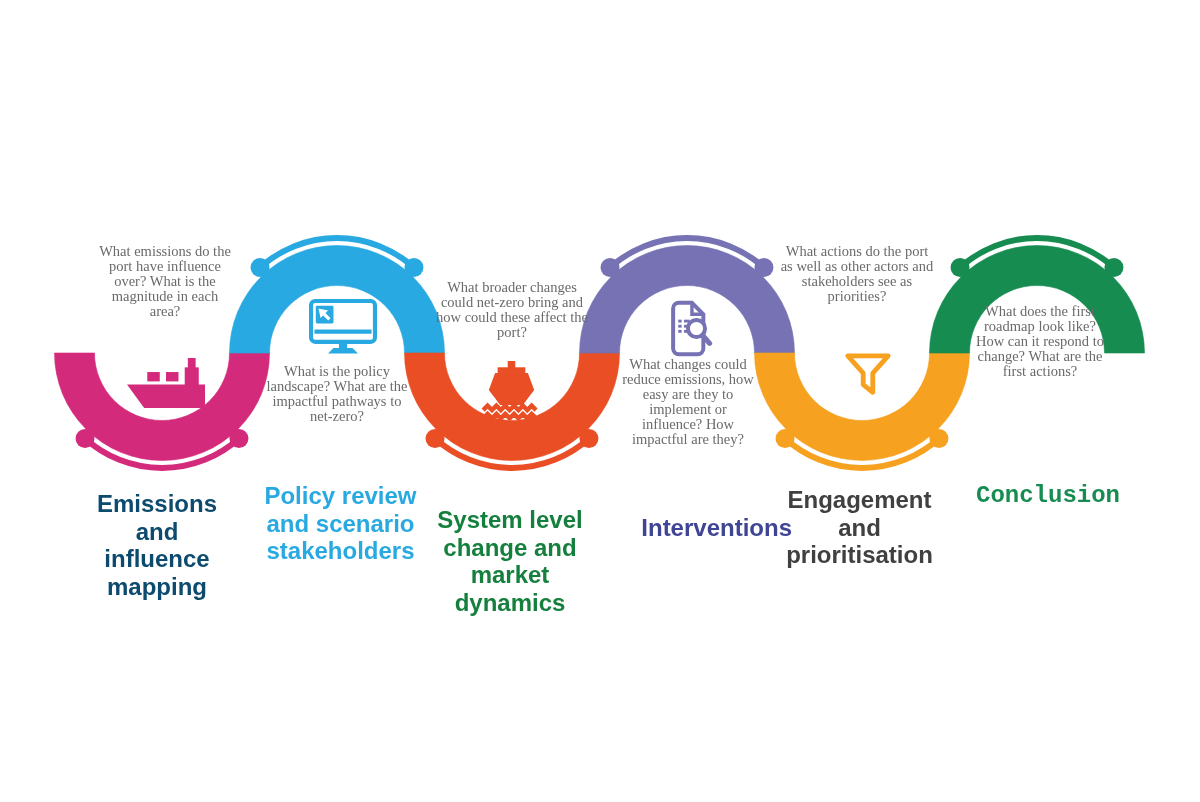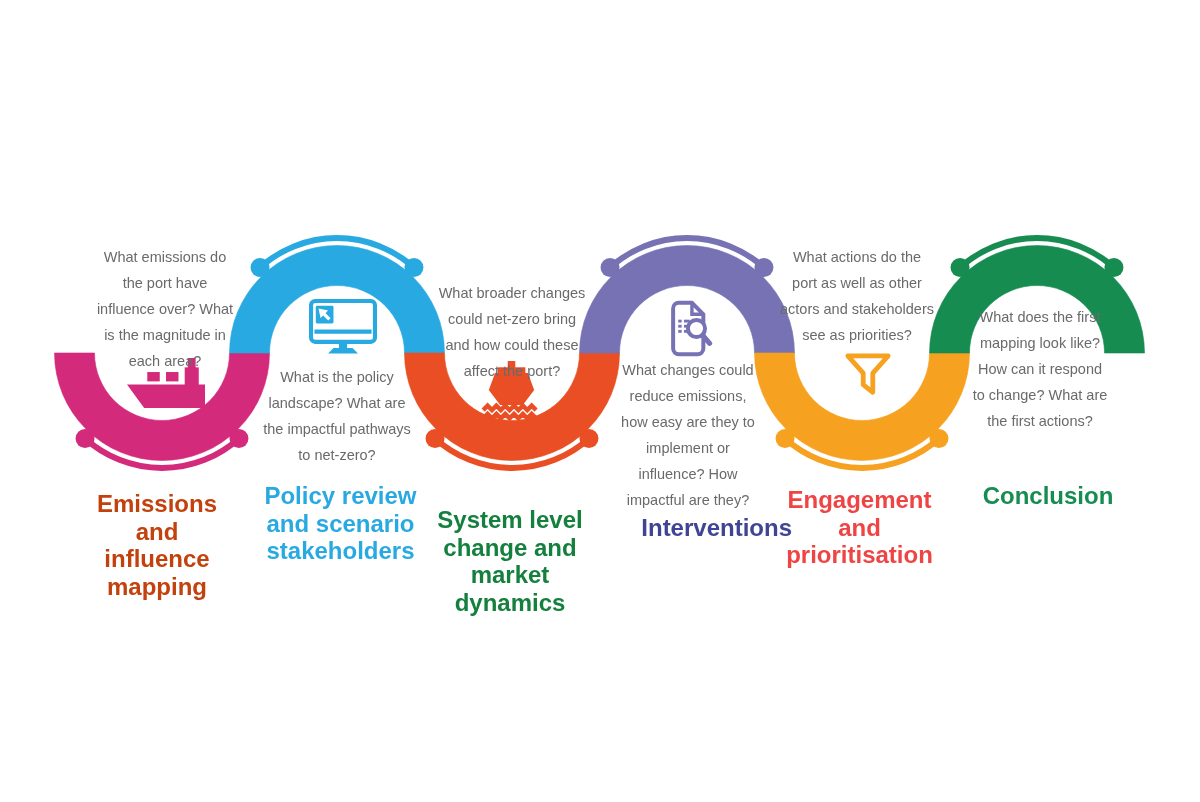--- a/index.html
+++ b/index.html
@@ -4,22 +4,23 @@
 <style>
   html,body { margin:0; padding:0; background:#fff; }
   .frame {
     position:relative; width:1200px; height:802px; overflow:hidden;
     background:var(--bg,#ffffff);
     font-family:"Liberation Sans", sans-serif;
   }
   .frame svg { position:absolute; left:0; top:0; }
   .question {
     position:absolute; text-align:center;
-    font-size:14.5px; line-height:26px;
+    font-size:14.5px; line-height:15px;
     color:var(--question-color,#6a6a6d);
+    font-family:Liberation Serif, serif;
   }
   .title {
     position:absolute; text-align:center;
     font-weight:bold; font-size:24px; line-height:27.5px;
   }
 </style>
 </head>
 <body>
 
 <div class="frame" style="--bg: #ffffff; --question-color: #6a6a6d;">
@@ -98,41 +99,41 @@
       <g>
     <path d="M 960.06 267.54 A 115 115 0 0 1 1113.94 267.54" fill="none" stroke="#168c51" stroke-width="6" stroke-linecap="round"></path>
     <circle cx="960.06" cy="267.54" r="9.5" fill="#168c51"></circle>
     <circle cx="1113.94" cy="267.54" r="9.5" fill="#168c51"></circle>
     <path d="M 929.5 353 A 107.5 107.5 0 0 1 1144.5 353 L 1104.5 353 A 67.5 67.5 0 0 0 969.5 353 Z" fill="#168c51" stroke="#168c51" stroke-width="0.6"></path>
       </g>
     </svg>
 
   <div class="stage">
     <div class="question" style="left:95px; top:244px; width:140px;">What emissions do the port have influence over? What is the magnitude in each area?</div>
-    <div class="title" style="left: 92px; top: 490px; width: 130px; color: #c2410c;">Emissions and influence mapping</div>
+    <div class="title" style="left: 92px; top: 490px; width: 130px; color: #0c4a6e;">Emissions and influence mapping</div>
   </div>
 
   <div class="stage">
     <div class="question" style="left:262px; top:364px; width:150px;">What is the policy landscape? What are the impactful pathways to net-zero?</div>
     <div class="title" style="left: 253px; top: 482px; width: 175px; color: rgb(41, 169, 225);">Policy review and scenario stakeholders</div>
   </div>
 
   <div class="stage">
     <div class="question" style="left:434px; top:244px; width:156px;margin-top:36px;">What broader changes could net-zero bring and how could these affect the port?</div>
     <div class="title" style="left: 430px; top: 506px; width: 160px; color: #15803d;">System level change and market dynamics</div>
   </div>
 
   <div class="stage">
     <div class="question" style="left:618px; top:357px; width:140px;">What changes could reduce emissions, how easy are they to implement or influence? How impactful are they?</div>
     <div class="title" style="left: 592px; top: 514px; width: 200px; color: rgb(63, 68, 149); text-align: right;">Interventions</div>
   </div>
 
   <div class="stage">
     <div class="question" style="left:779px; top:244px; width:156px;">What actions do the port as well as other actors and stakeholders see as priorities?</div>
-    <div class="title" style="left: 772px; top: 486px; width: 175px; color: #ef4444;">Engagement and prioritisation</div>
+    <div class="title" style="left: 772px; top: 486px; width: 175px; color: #404040;">Engagement and prioritisation</div>
   </div>
 
   <div class="stage">
-    <div class="question" style="left:970px; top:304px; width:140px;">What does the first mapping look like? How can it respond to change? What are the first actions?</div>
-    <div class="title" style="left: 968px; top: 482px; width: 160px; color: rgb(22, 140, 81);">Conclusion</div>
+    <div class="question" style="left:970px; top:304px; width:140px;">What does the first roadmap look like? How can it respond to change? What are the first actions?</div>
+    <div class="title" style="left: 968px; top: 482px; width: 160px; color: rgb(22, 140, 81); font-family: Liberation Mono, monospace;">Conclusion</div>
   </div>
 
 </div>
 
 </body></html>

